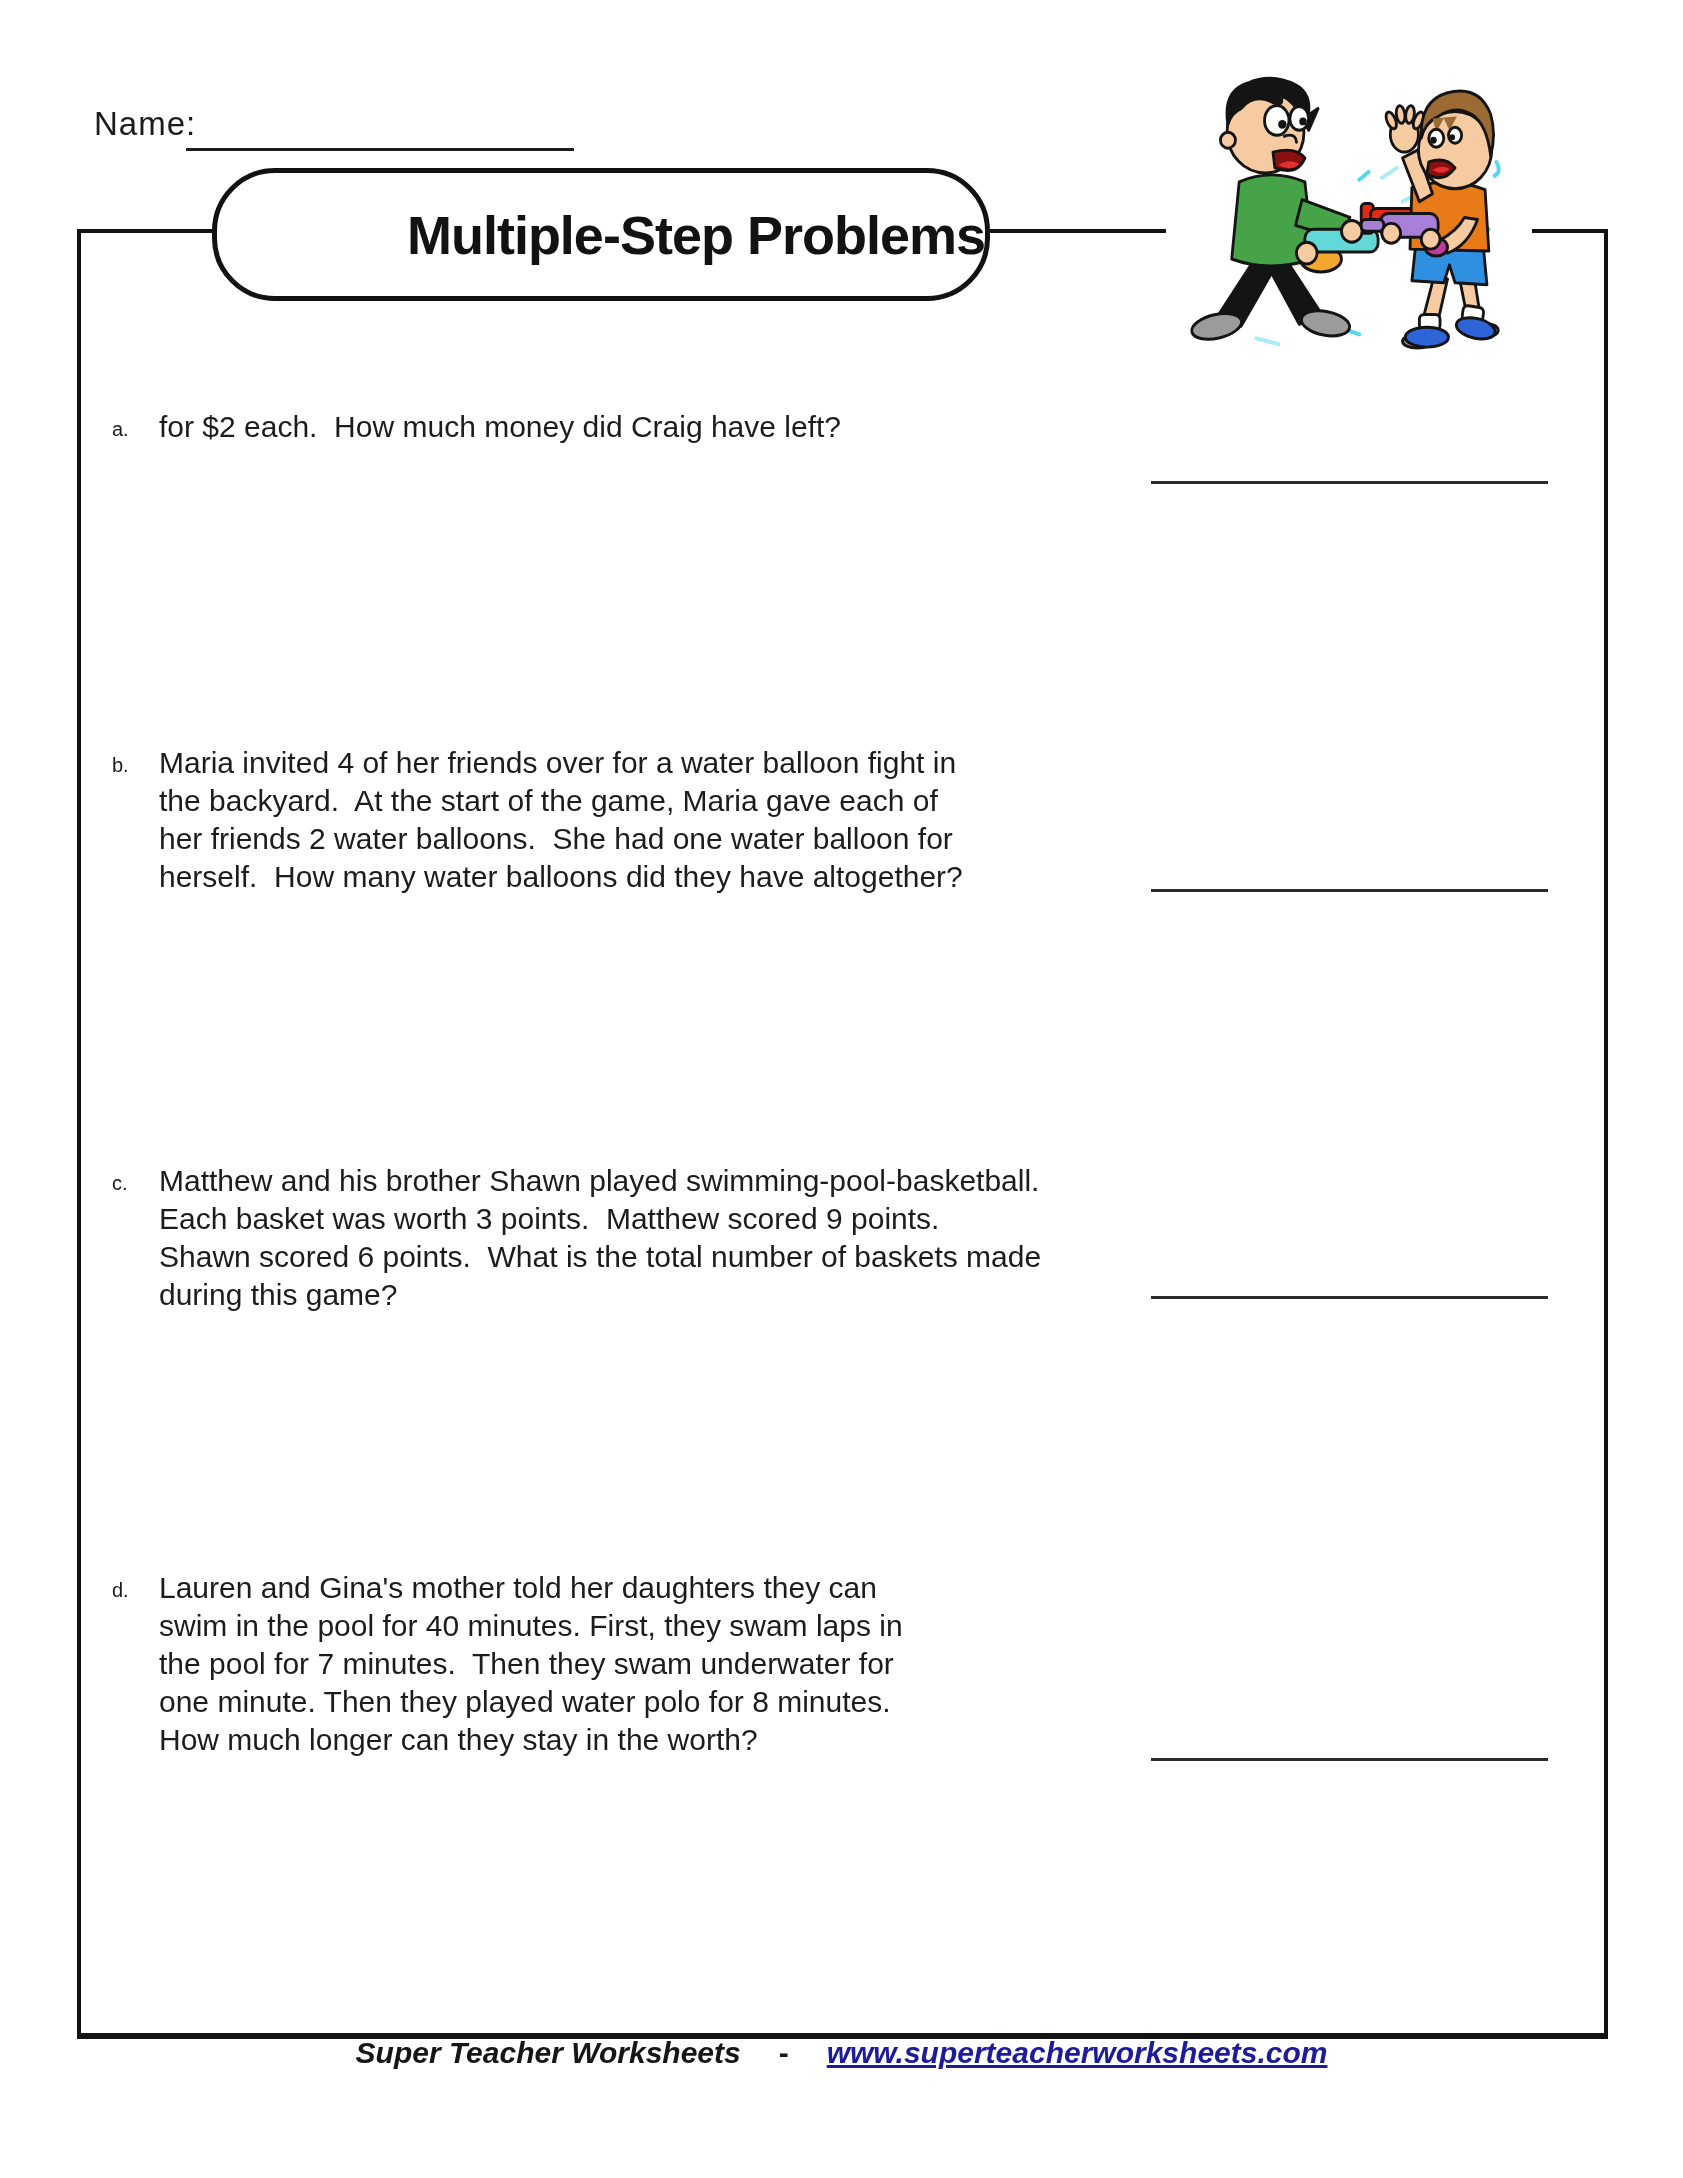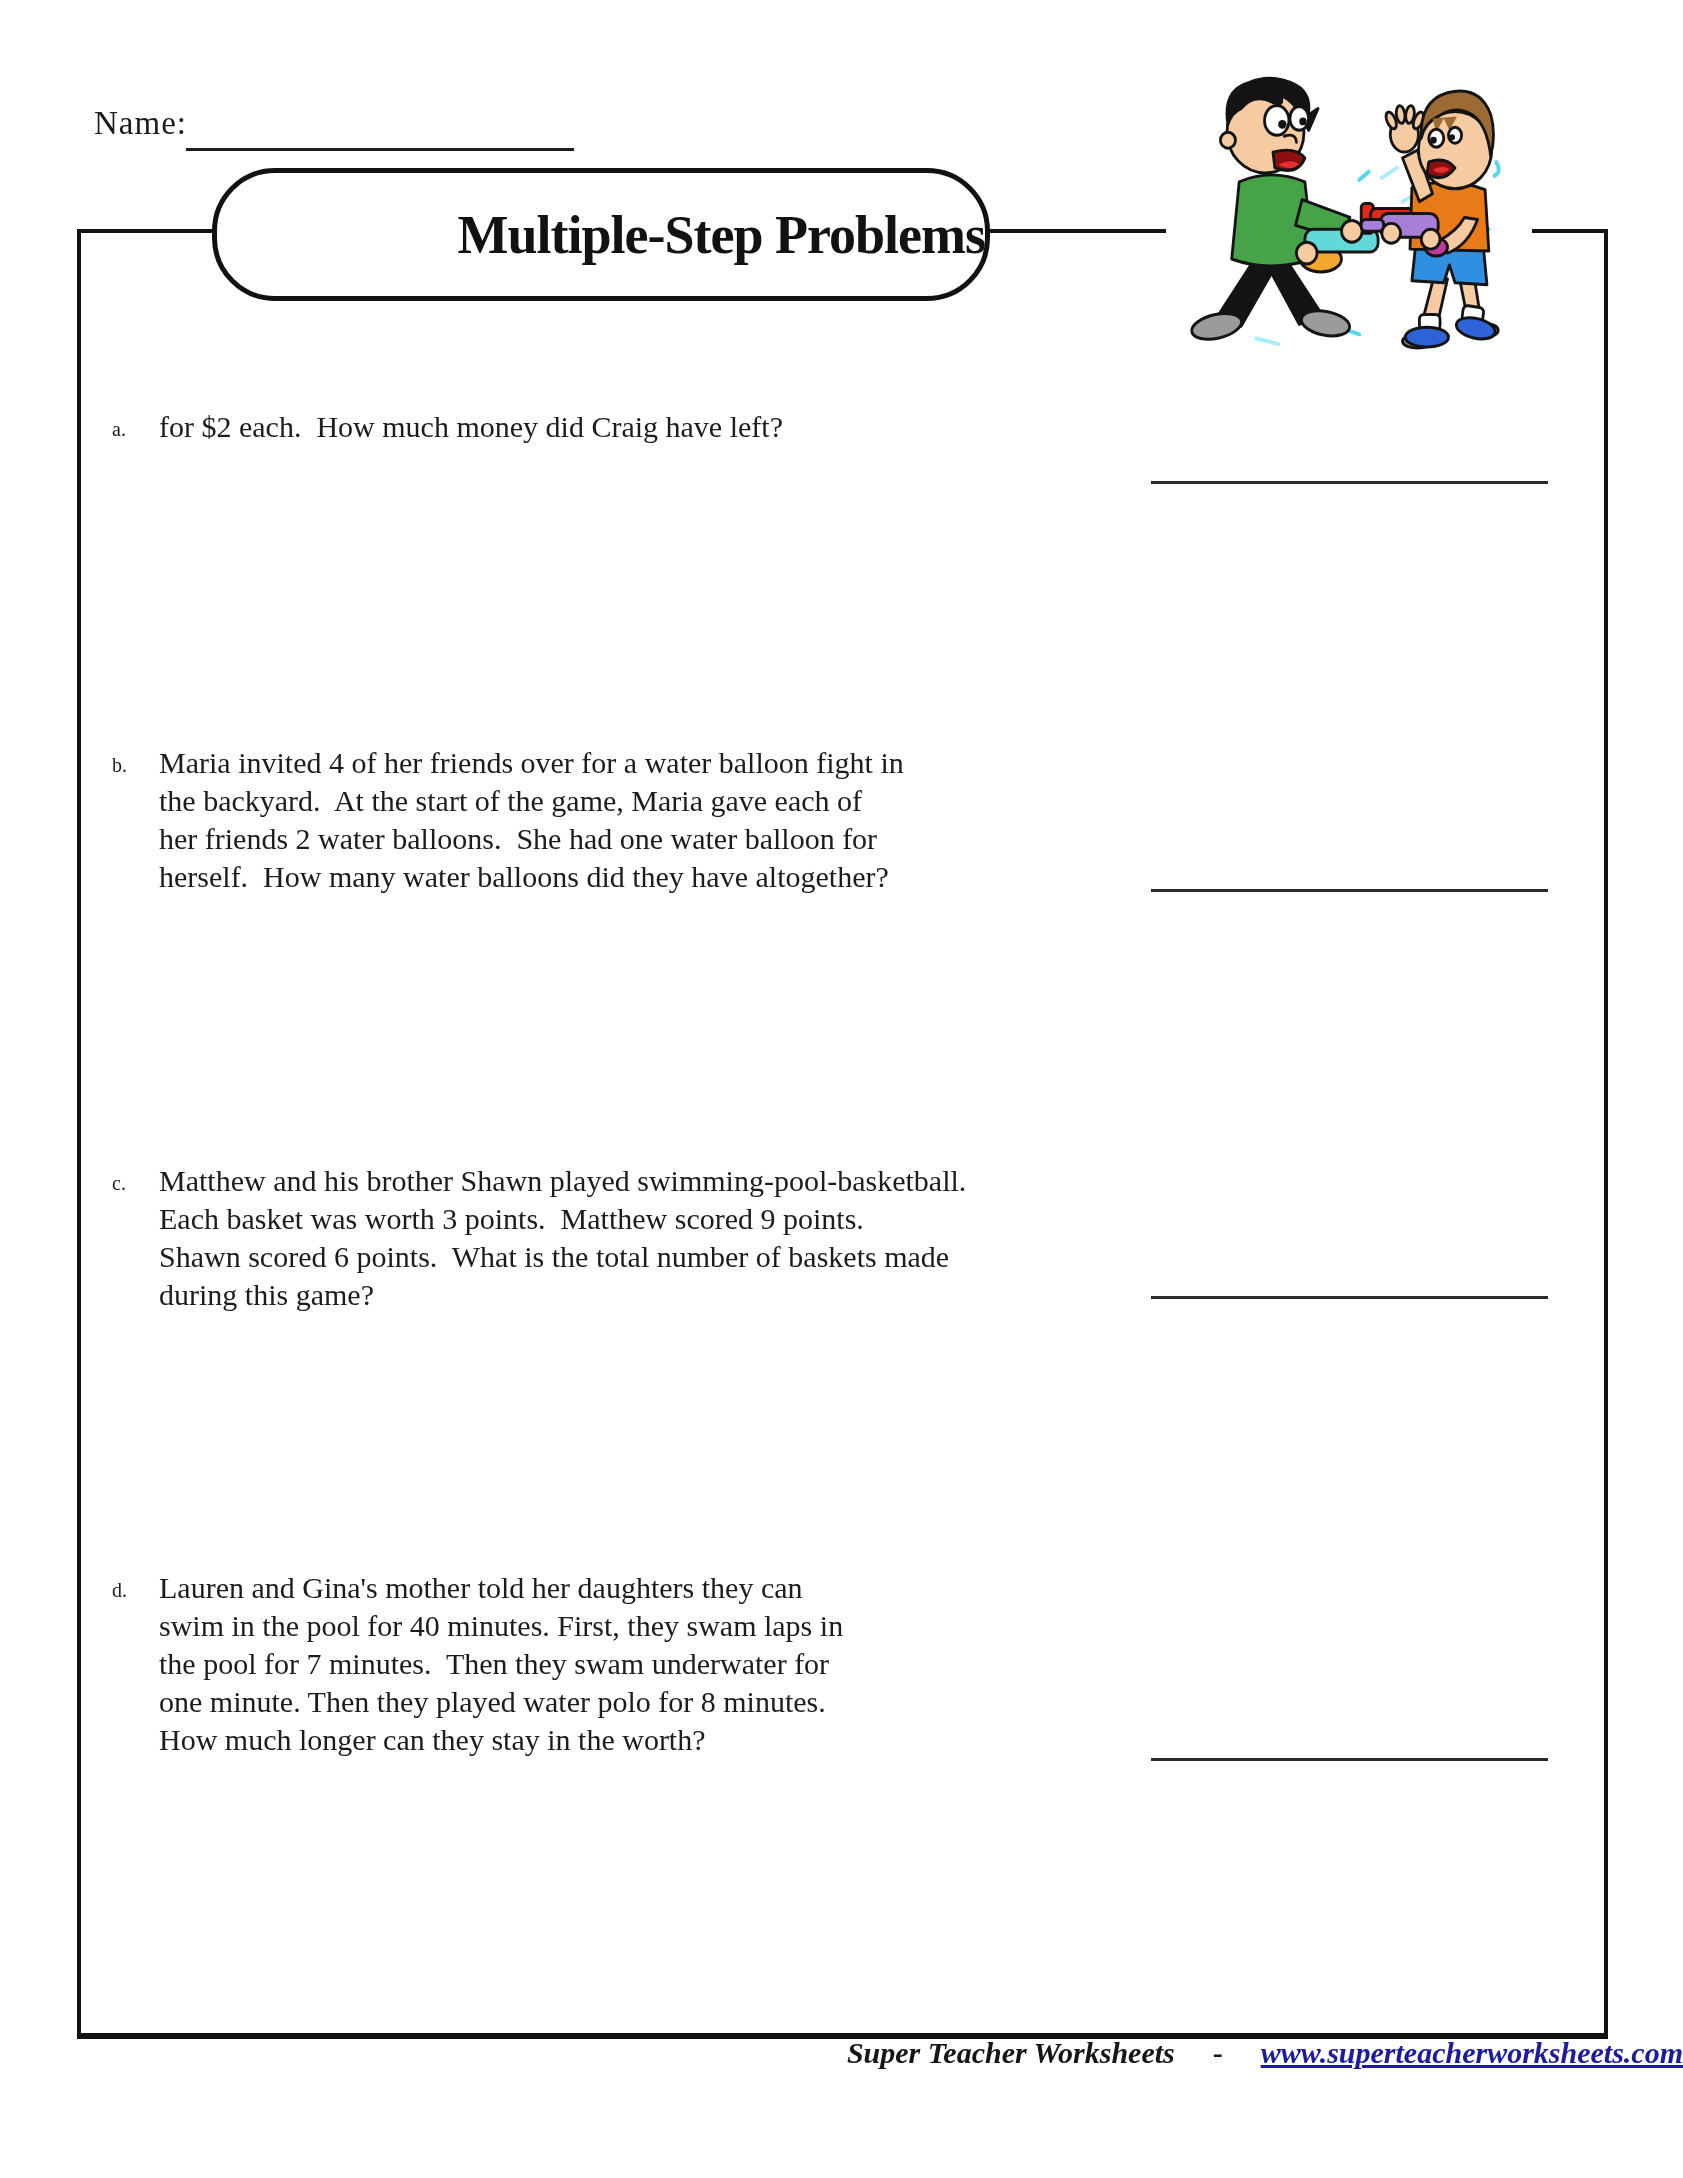--- a/index.html
+++ b/index.html
@@ -1,20 +1,20 @@
 <!DOCTYPE html>
 <html style="--url_blue: #1b1b9b; --water: #55d8ea; --water_light: #a9edf6; --skin: #f6cba2; --hair_black: #141414; --hair_brown: #9c6b33; --shirt_green: #47a347; --shirt_orange: #e87a18; --shorts_blue: #2f8fe0; --pants_black: #141414; --shoe_gray: #9b9b9b; --shoe_blue: #2f64d8; --gun_red: #e52718; --gun_orange: #f2a72e; --gun_teal: #62d8d8; --gun_purple: #a87fd8; --gun_magenta: #c2399e; --mouth_dark: #8c1010; --tongue_red: #e43030;"><head>
 <meta charset="utf-8">
 <style>
   html,body{margin:0;padding:0;background:#ffffff;}
   .page{
     position:relative;
     width:1683px;height:2178px;
     background:#ffffff;
-    font-family:Liberation Serif, serif;
+    font-family:Liberation Sans, sans-serif;
     color:#1c1c1c;
     overflow:hidden;
   }
   
   .name-label{
     position:absolute;left:94px;top:105px;
     font-size:33px;letter-spacing:1px;color:#1c1c1c;
   }
   .name-line{
     position:absolute;left:186px;top:148px;width:388px;height:0;
@@ -56,21 +56,21 @@
     position:absolute;left:1151px;width:397px;height:0;
     border-top:3px solid #2b2b2b;z-index:2;
   }
   .answer-0{top:481px;}
   .answer-1{top:889px;}
   .answer-2{top:1296px;}
   .answer-3{top:1758px;}
   
   .footer{
     position:absolute;left:0;top:2036px;width:1683px;
-    display:flex;justify-content:flex-end;align-items:baseline;gap:38px;
+    display:flex;justify-content:center;align-items:baseline;gap:38px;
     font-size:30px;font-style:italic;font-weight:700;
     z-index:2;
   }
   .footer .brand{color:#161616;}
   .footer .sep{color:#161616;font-style:normal;}
   .footer .url{color:var(--url_blue,#1b1b9b);text-decoration:underline;}
 </style>
 </head>
 <body>
 

